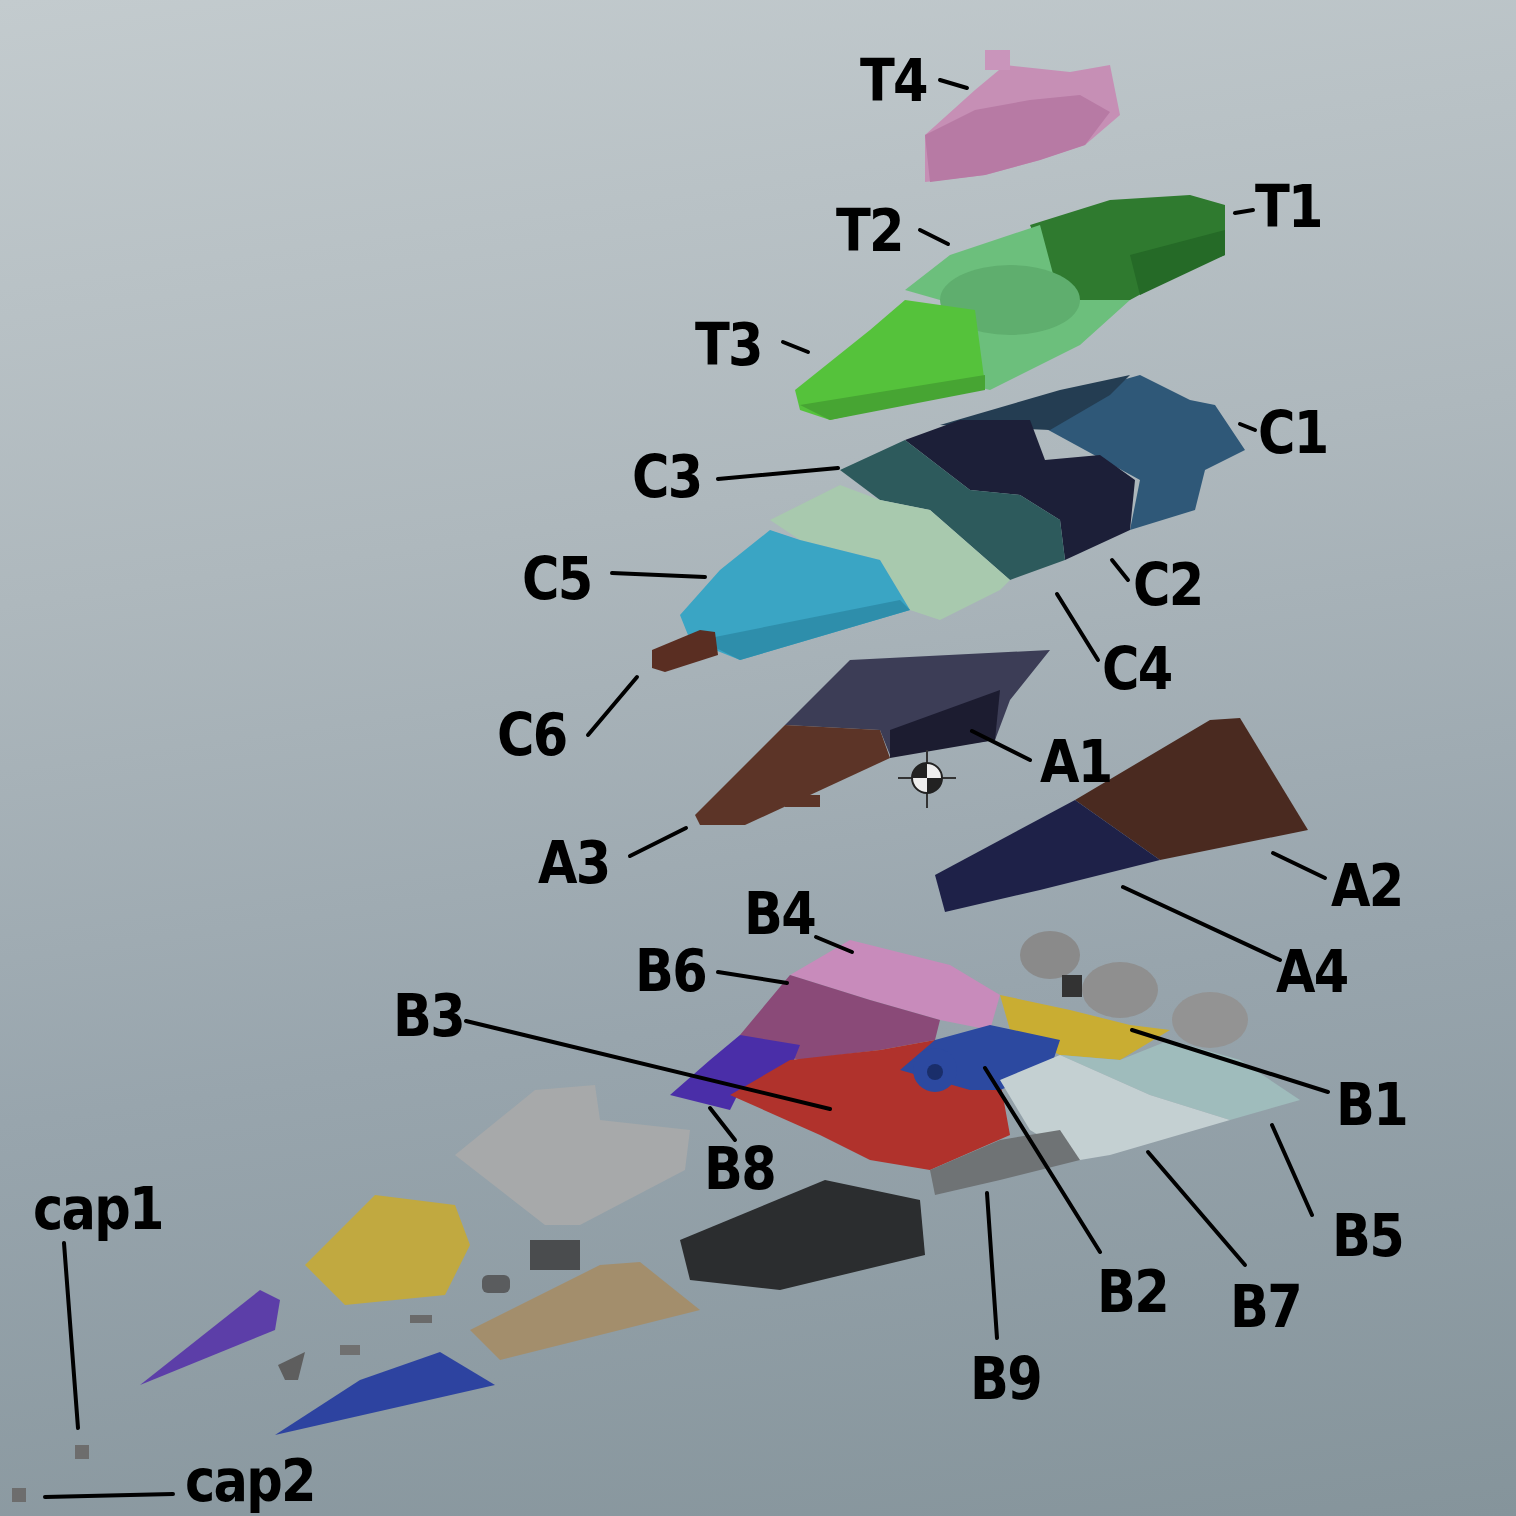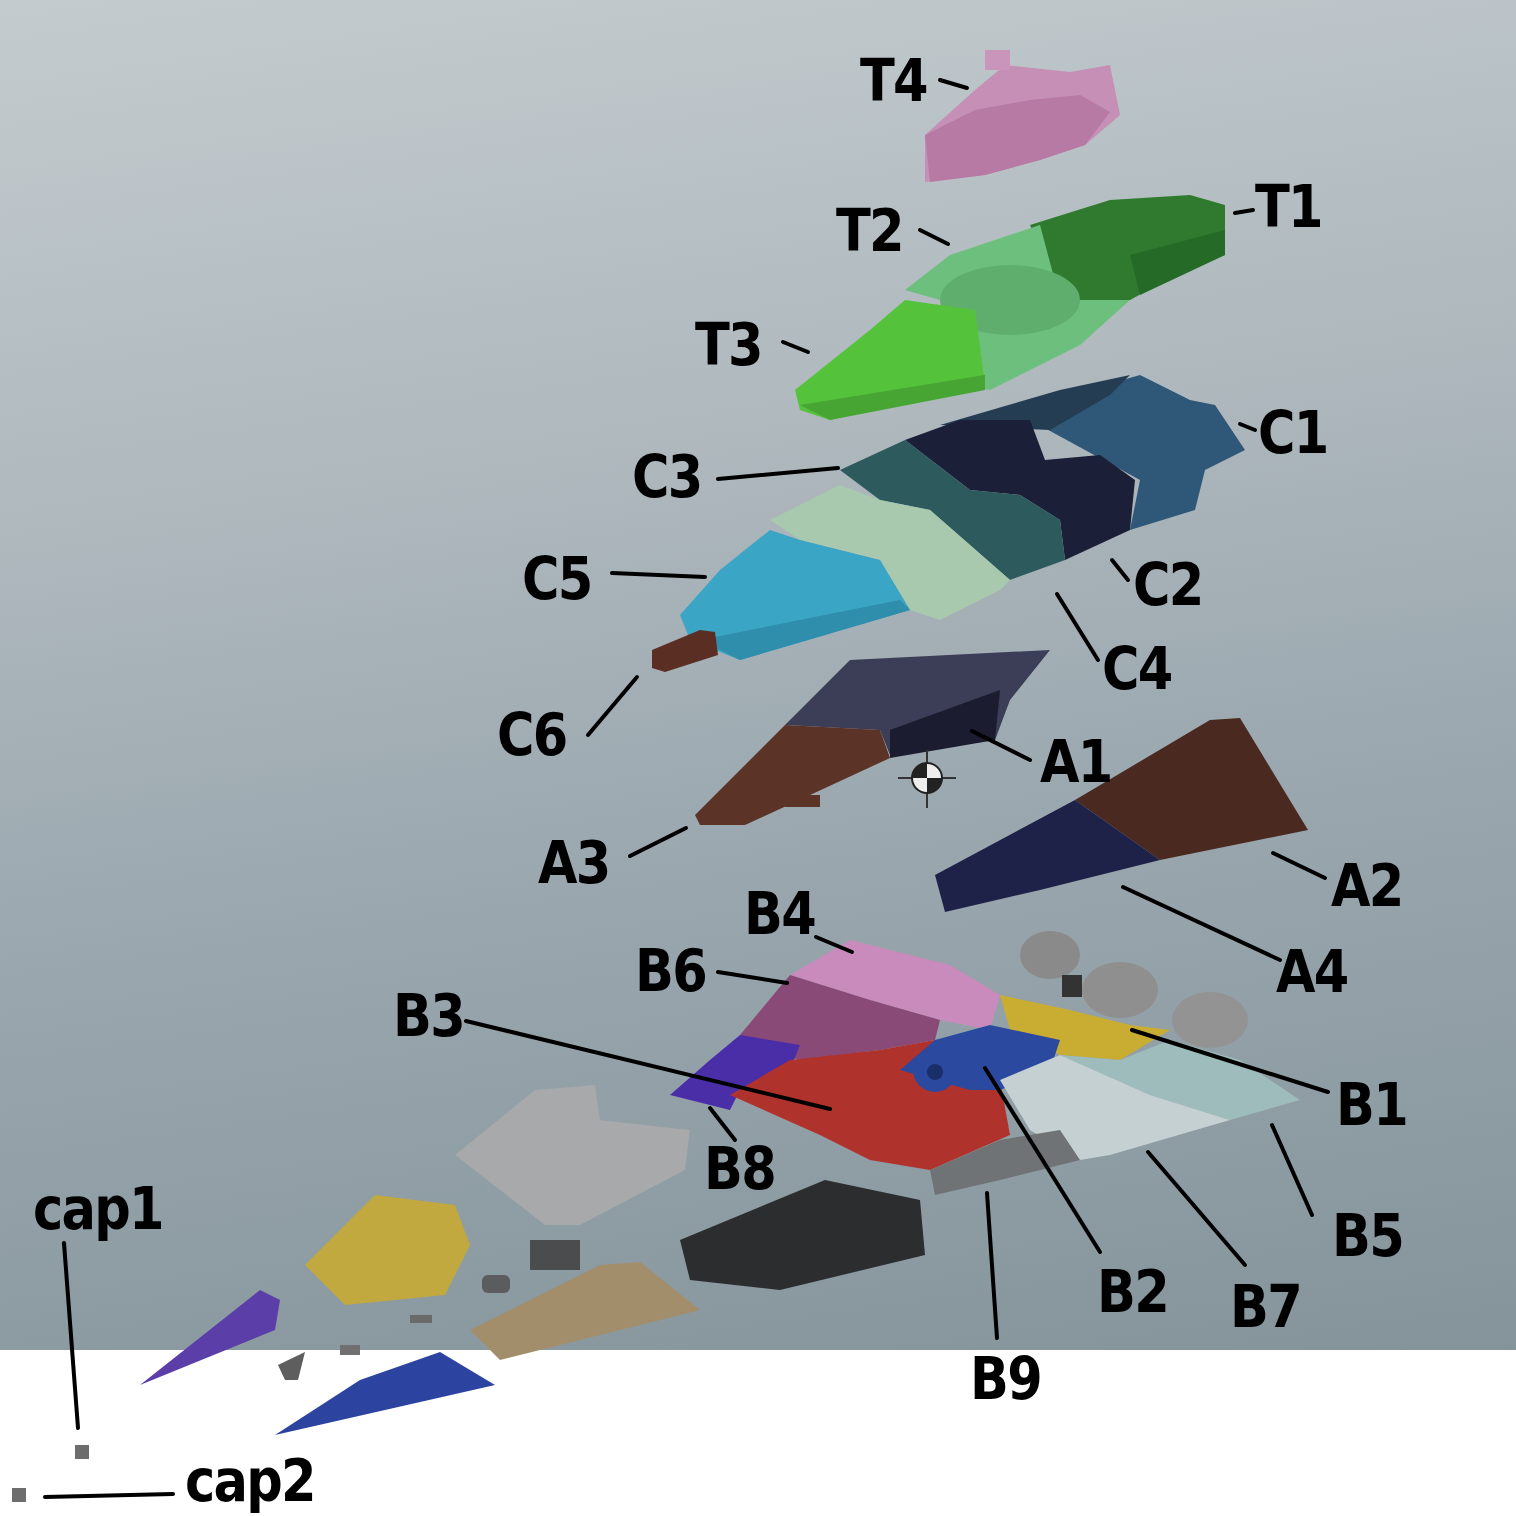--- a/index.html
+++ b/index.html
@@ -1,18 +1,18 @@
 <!DOCTYPE html>
 <html><head>
 <meta charset="utf-8">
 <style>
   html, body { margin:0; padding:0; }
   body { width:1516px; height:1516px; overflow:hidden; font-family:"DejaVu Sans", sans-serif; }
   #scene {
-    position:relative; width:1516px; height:1350px;
+    position:relative; width:1516px; height:1516px;
     background: linear-gradient(172deg, #c3cbce 0%, #aeb8bd 35%, #98a5ad 65%, #85949b 100%);
   }
   #scene svg { position:absolute; left:0; top:0; }
   .lbl {
     position:absolute; font-family:"DejaVu Sans", sans-serif; font-weight:bold;
     font-size:58px; line-height:1; color:#000; letter-spacing:-2px;
     transform:scaleX(0.88); transform-origin:left top; white-space:nowrap;
   }
 </style>
 </head>

